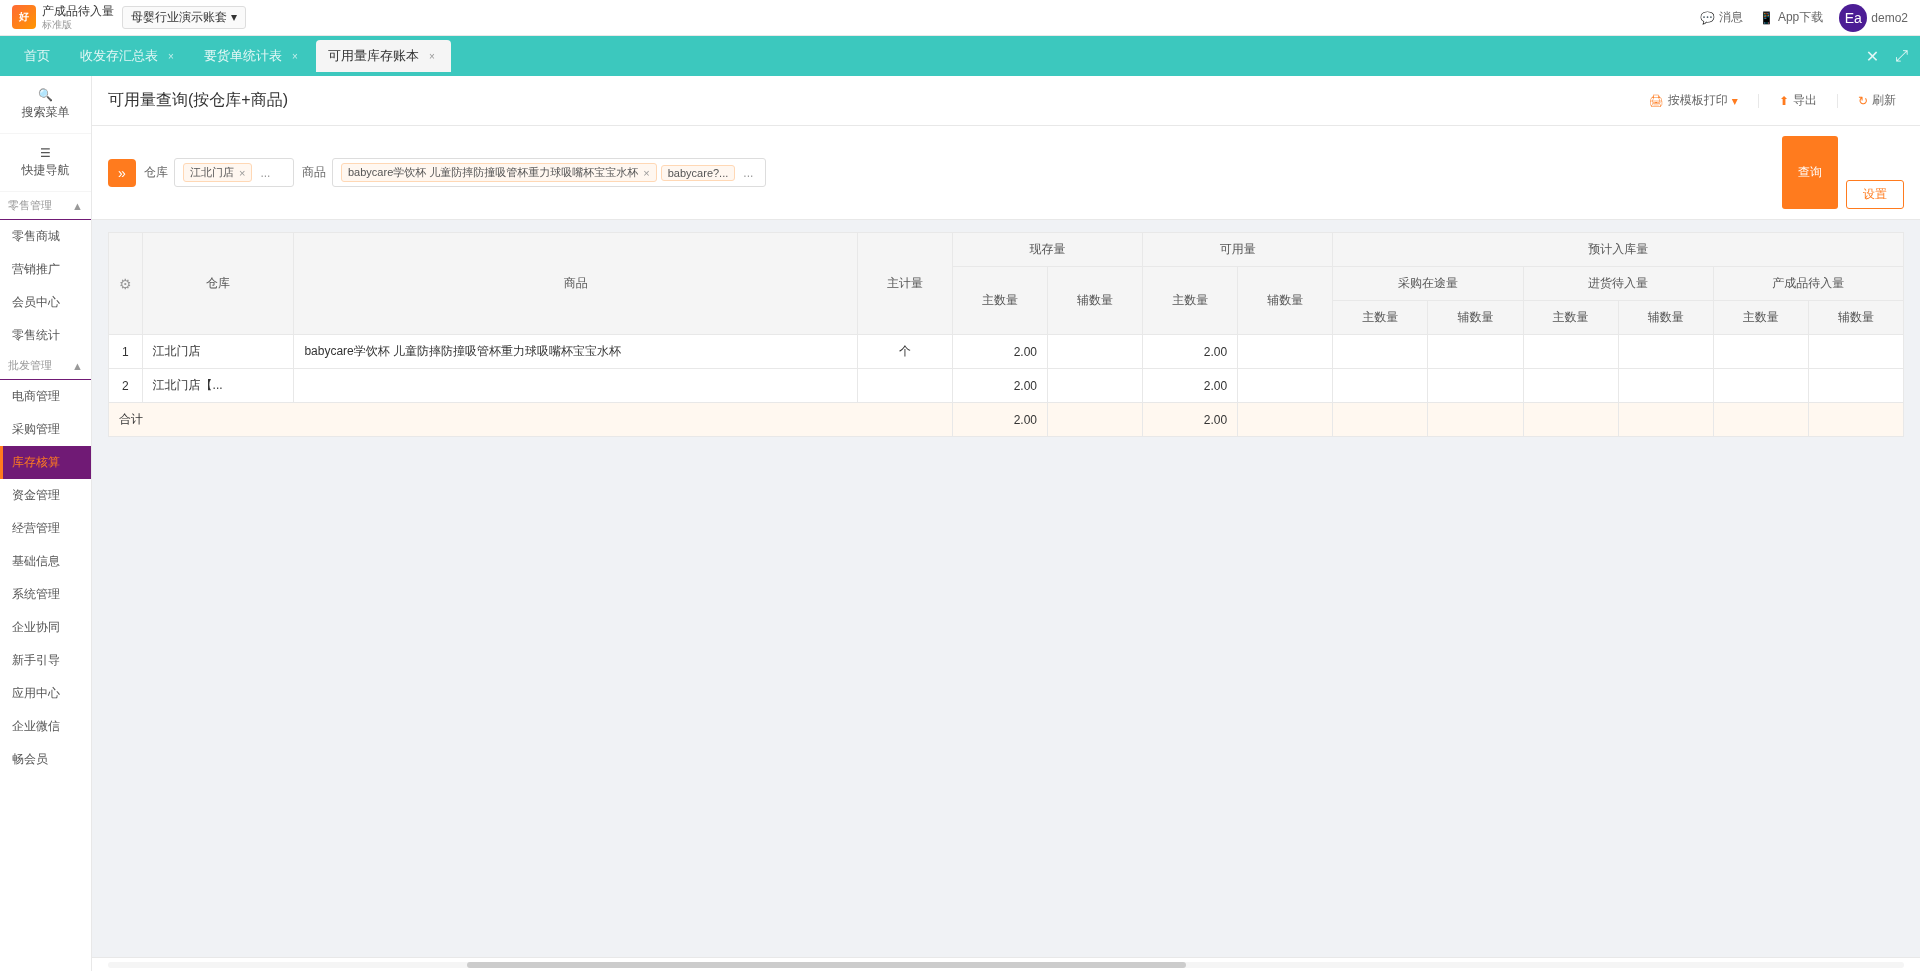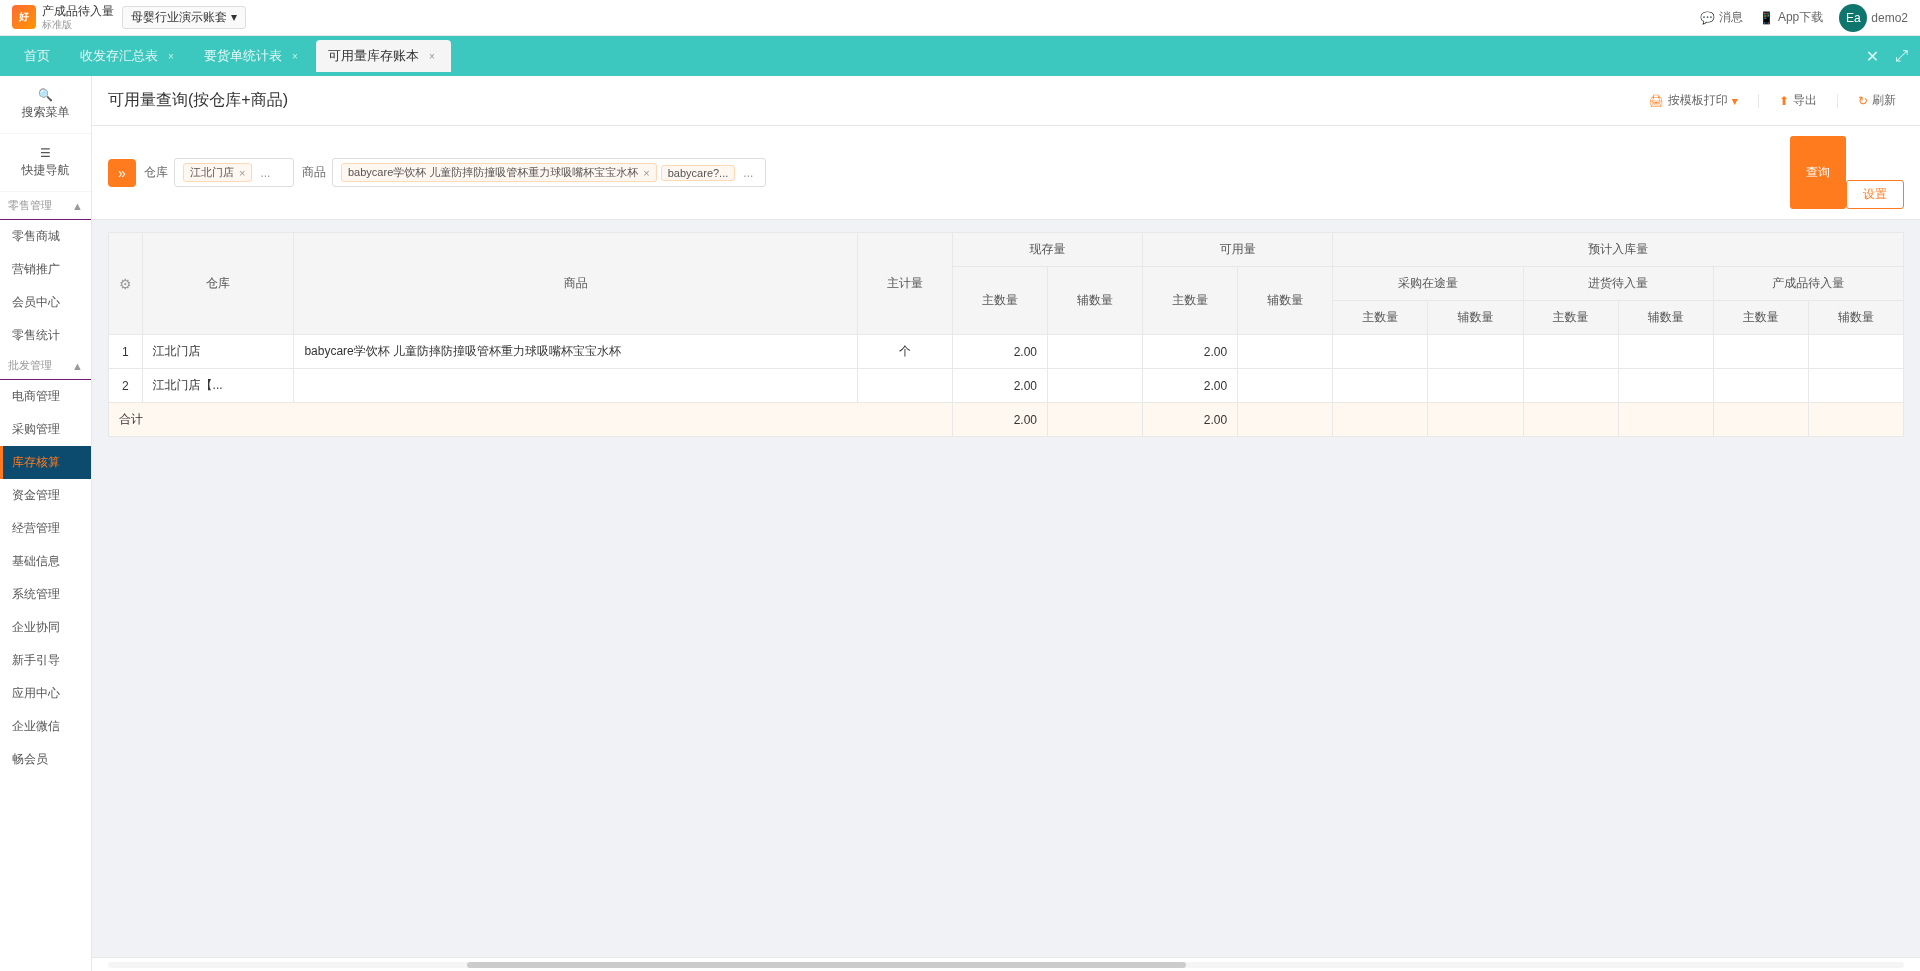--- a/index.html
+++ b/index.html
@@ -10,21 +10,21 @@
     .top-bar-left { display: flex; align-items: center; gap: 8px; }
     .logo-area { display: flex; align-items: center; gap: 6px; }
     .logo-icon { width: 24px; height: 24px; background: linear-gradient(135deg, #ff6b35, #ff9500); border-radius: 4px; display: flex; align-items: center; justify-content: center; color: white; font-size: 10px; font-weight: bold; }
     .logo-text { font-size: 11px; color: #666; line-height: 1.2; }
     .logo-text .main { color: #333; font-size: 12px; font-weight: 500; }
     .logo-text .sub { color: #999; font-size: 10px; }
     .org-selector { display: flex; align-items: center; gap: 4px; padding: 2px 8px; border: 1px solid #ddd; border-radius: 3px; cursor: pointer; background: #fafafa; }
     .org-selector span { font-size: 12px; color: #333; }
     .top-bar-right { display: flex; align-items: center; gap: 16px; }
     .top-bar-right-item { display: flex; align-items: center; gap: 4px; cursor: pointer; color: #666; font-size: 12px; }
-    .avatar { width: 28px; height: 28px; border-radius: 50%; background: #0f766e; display: flex; align-items: center; justify-content: center; color: white; font-size: 12px; }
+    .avatar { width: 28px; height: 28px; border-radius: 50%; background: #4c1d95; display: flex; align-items: center; justify-content: center; color: white; font-size: 14px; }
 
     
     .nav-tabs { background: #3cc8be; height: 40px; display: flex; align-items: center; padding: 0 8px; flex-shrink: 0; }
     .nav-tab { display: flex; align-items: center; gap: 6px; padding: 0 12px; height: 32px; border-radius: 4px 4px 0 0; cursor: pointer; font-size: 13px; color: rgba(255,255,255,0.85); margin-right: 2px; }
     .nav-tab.active { background: #f5f5f5; color: #333; }
     .nav-tab .close-btn { width: 14px; height: 14px; border-radius: 50%; display: flex; align-items: center; justify-content: center; font-size: 10px; color: rgba(255,255,255,0.7); cursor: pointer; }
     .nav-tab.active .close-btn { color: #999; }
     .nav-tab.home { padding: 0 16px; }
     .nav-tabs-right { margin-left: auto; display: flex; align-items: center; gap: 8px; }
     .nav-icon-btn { color: rgba(255,255,255,0.85); cursor: pointer; font-size: 16px; padding: 4px; }
@@ -52,21 +52,21 @@
 
     
     .filter-area { background: #fff; padding: 10px 16px; border-bottom: 1px solid #e8e8e8; display: flex; align-items: center; gap: 8px; flex-shrink: 0; }
     .filter-expand-btn { width: 28px; height: 28px; background: #ff7b1e; border-radius: 4px; display: flex; align-items: center; justify-content: center; color: white; cursor: pointer; font-size: 14px; }
     .filter-field { display: flex; align-items: center; gap: 6px; }
     .filter-label { color: #666; font-size: 12px; white-space: nowrap; }
     .filter-input { display: flex; align-items: center; gap: 4px; border: 1px solid #ddd; border-radius: 3px; padding: 4px 8px; min-width: 120px; font-size: 12px; background: #fff; }
     .filter-tag { display: flex; align-items: center; gap: 3px; background: #fff7f0; border: 1px solid #ffd8b5; border-radius: 3px; padding: 1px 6px; font-size: 11px; color: #555; }
     .filter-tag .remove { color: #999; cursor: pointer; margin-left: 2px; }
     .filter-more { color: #999; cursor: pointer; padding: 0 4px; }
-    .filter-actions { margin-left: auto; display: flex; gap: 0; }
+    .filter-actions { margin-left: auto; display: flex; gap: 8px; }
     .btn-query { background: #ff7b1e; color: white; border: none; padding: 5px 16px; border-radius: 3px; cursor: pointer; font-size: 12px; }
     .btn-setting { background: #fff; color: #ff7b1e; border: 1px solid #ff7b1e; padding: 5px 16px; border-radius: 3px; cursor: pointer; font-size: 12px; margin-top: 44px; }
 
     
     .table-area { flex: 1; overflow: auto; padding: 12px 16px; }
     .data-table { width: 100%; border-collapse: collapse; background: #fff; border: 1px solid #e8e8e8; font-size: 12px; }
     .data-table th { background: #f5f5f5; border: 1px solid #e8e8e8; padding: 8px 10px; text-align: center; color: #555; font-weight: 500; white-space: nowrap; }
     .data-table td { border: 1px solid #e8e8e8; padding: 8px 10px; text-align: center; color: #333; white-space: nowrap; }
     .data-table .num { text-align: right; }
     .data-table .left { text-align: left; }
@@ -161,21 +161,21 @@
     <div class="sidebar-sub-item">零售商城</div>
     <div class="sidebar-sub-item">营销推广</div>
     <div class="sidebar-sub-item">会员中心</div>
     <div class="sidebar-sub-item">零售统计</div>
     <div class="sidebar-section">
       <span>批发管理</span>
       <span>▲</span>
     </div>
     <div class="sidebar-sub-item">电商管理</div>
     <div class="sidebar-sub-item">采购管理</div>
-    <div class="sidebar-sub-item active" style="background:#0c4a6e;color:#ff7b1e;border-left:3px solid #ff7b1e;padding-left:9px;font-weight:500;">库存核算</div>
+    <div class="sidebar-sub-item active" style="background:#701a75;color:#ff7b1e;border-left:3px solid #ff7b1e;padding-left:9px;font-weight:500;">库存核算</div>
     <div class="sidebar-sub-item">资金管理</div>
     <div class="sidebar-sub-item">经营管理</div>
     <div class="sidebar-sub-item">基础信息</div>
     <div class="sidebar-sub-item">系统管理</div>
     <div class="sidebar-sub-item">企业协同</div>
     <div class="sidebar-sub-item">新手引导</div>
     <div class="sidebar-sub-item">应用中心</div>
     <div class="sidebar-sub-item">企业微信</div>
     <div class="sidebar-sub-item">畅会员</div>
   </div>

